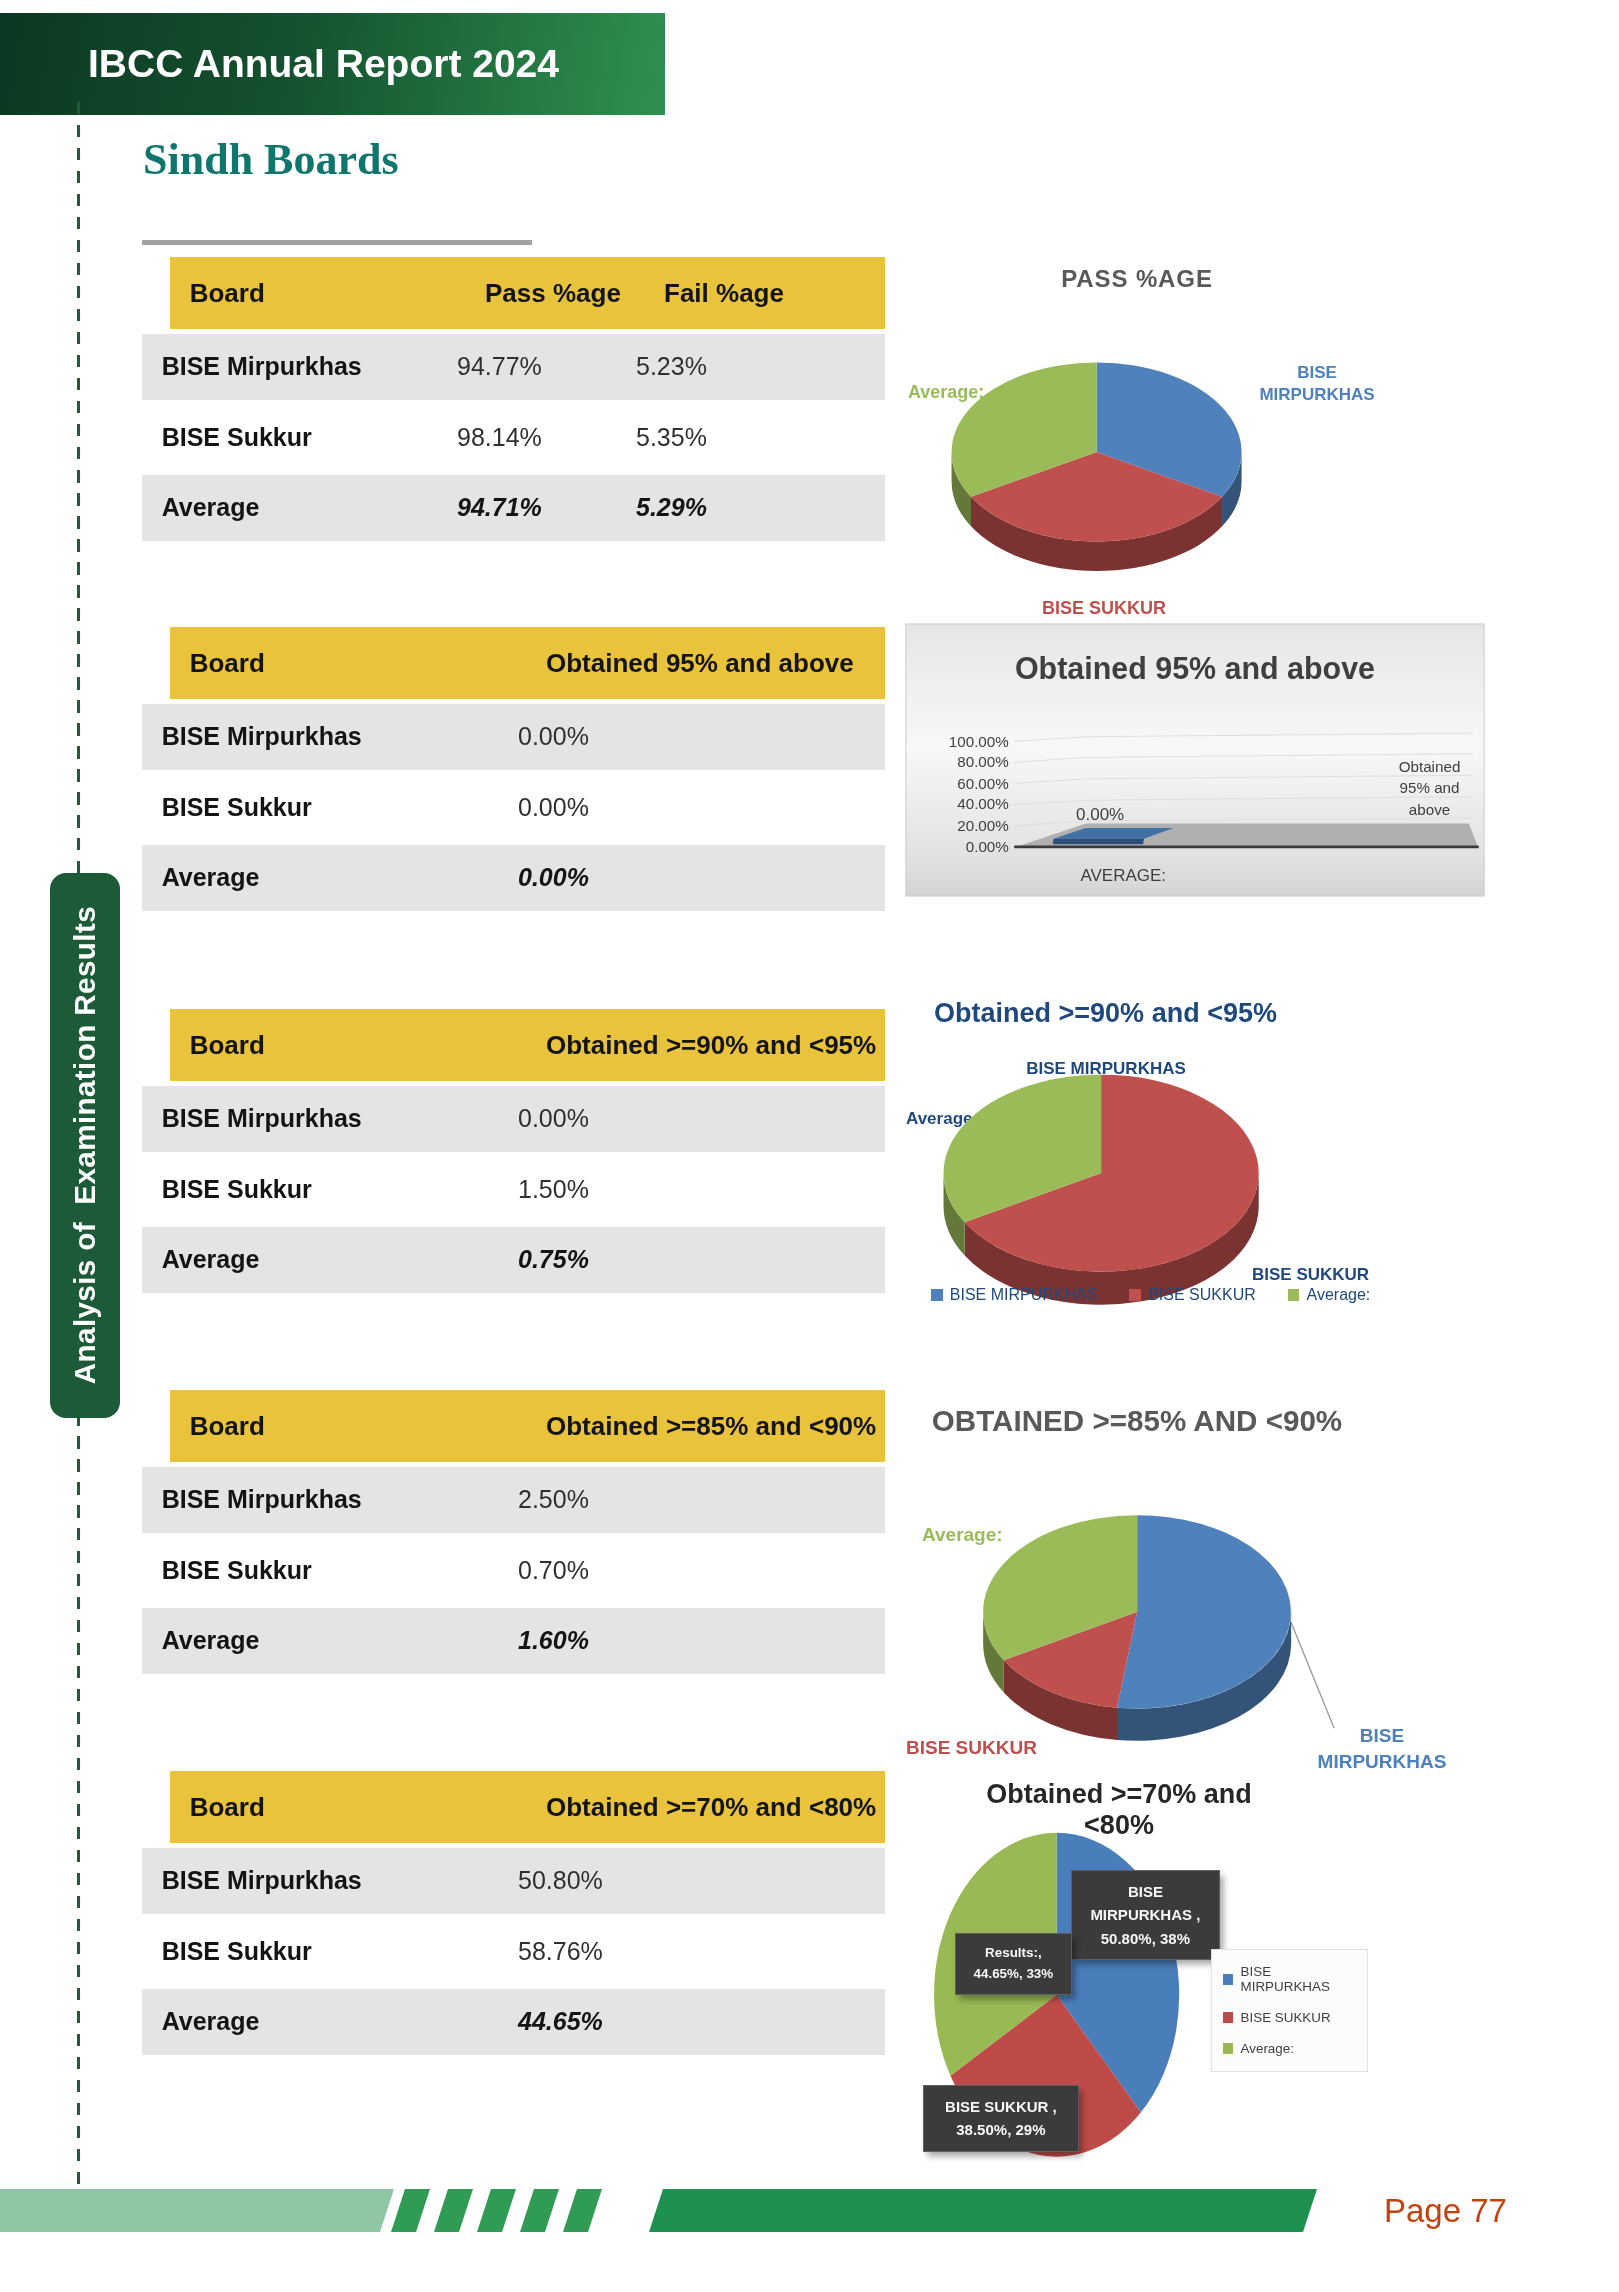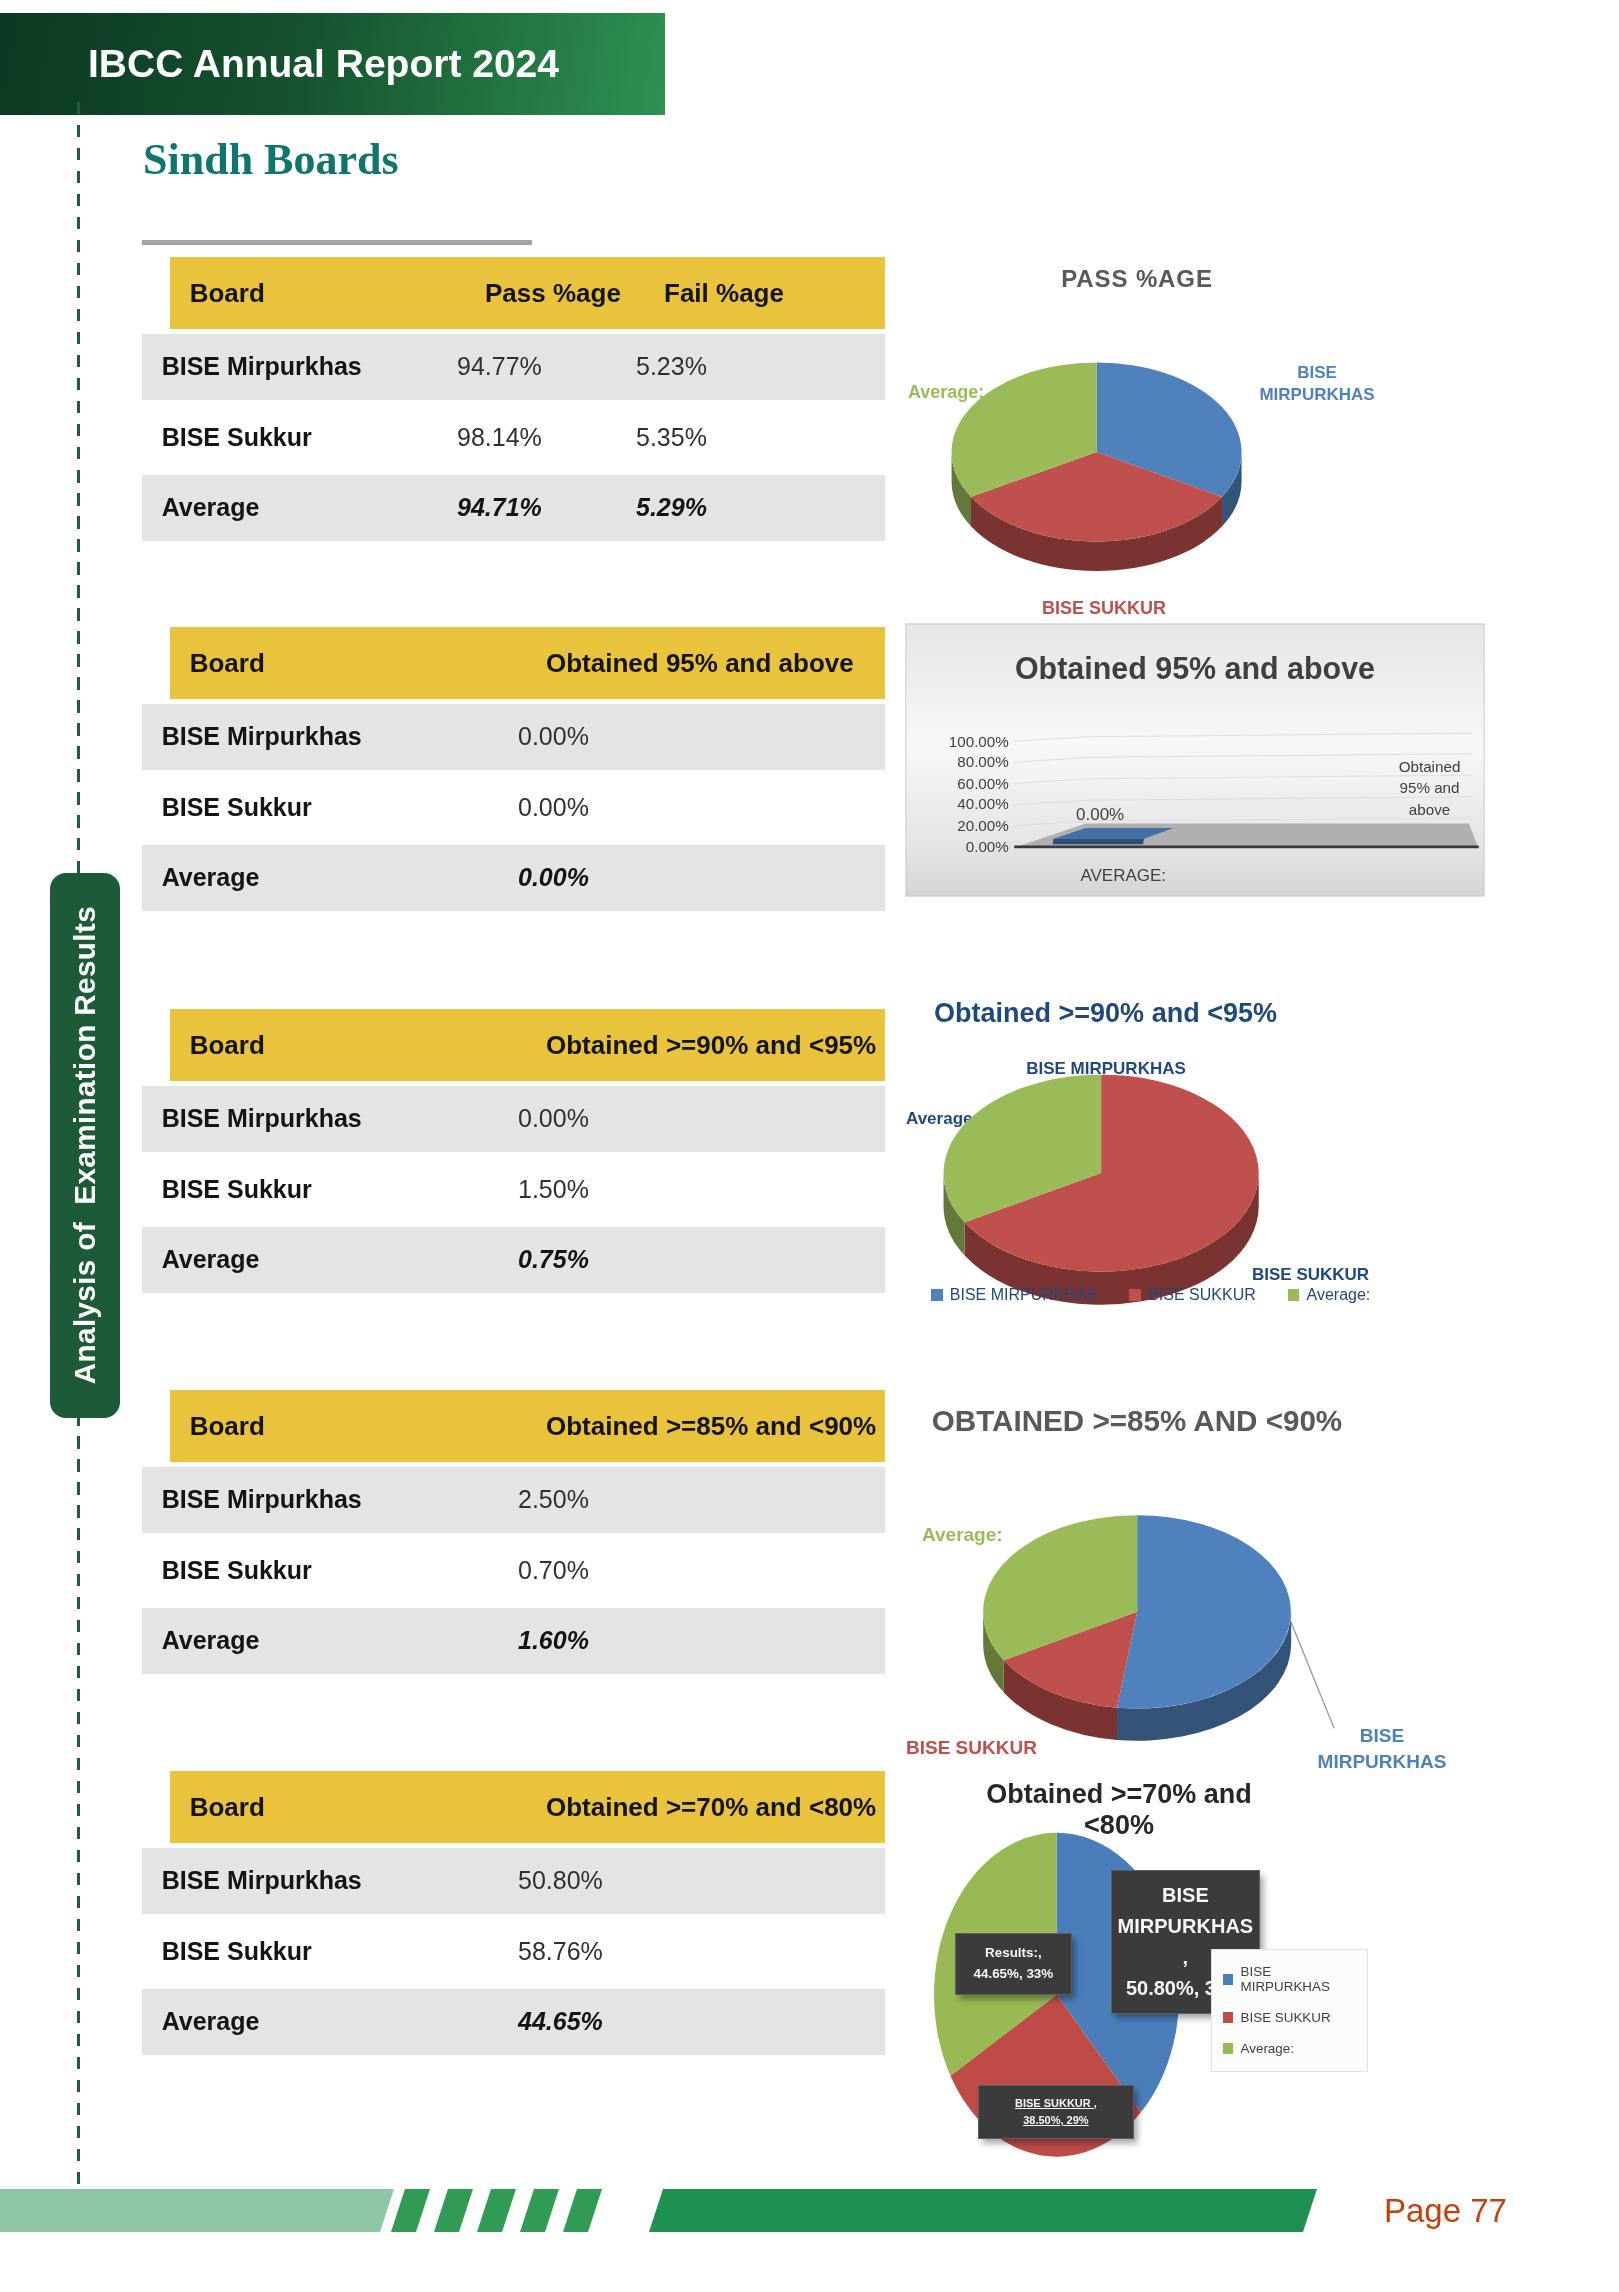--- a/index.html
+++ b/index.html
@@ -262,29 +262,29 @@
     <div class="v">44.65%</div>
   </div>
 </div>
 
 <div class="lab ctr" style="left:949px;top:1779px;width:340px;font-size:27px;color:#262626;">Obtained &gt;=70% and &lt;80%</div>
 <svg id="pie5" style="left:931px;top:1831px" width="269" height="331" viewBox="0 0 300 370">
     <path d="M140 183 L140.0 2.0 A137 181 0 0 1 234.3 314.4 Z" fill="#4a7ebb"></path>
     <path d="M140 183 L234.3 314.4 A137 181 0 0 1 21.4 273.5 Z" fill="#be4b48"></path>
     <path d="M140 183 L21.4 273.5 A137 181 0 0 1 140.0 2.0 Z" fill="#98b954"></path>
   </svg>
-<div class="callout" style="left:1071px;top:1870px;width:136px;font-size:20px;margin-left:40px;">
+<div class="callout" style="left:1071px;top:1870px;width:136px;font-size:15px;">
   <div>BISE MIRPURKHAS ,</div>
   <div>50.80%, 38%</div>
 </div>
 <div class="callout" style="left:955px;top:1933px;width:104px;font-size:13.4px;">
   <div>Results:,</div>
   <div>44.65%, 33%</div>
 </div>
-<div class="callout" style="left:978px;top:2085px;width:143px;font-size:11px;text-decoration:underline;">
+<div class="callout" style="left:923px;top:2085px;width:143px;font-size:15px;">
   <div>BISE SUKKUR ,</div>
   <div>38.50%, 29%</div>
 </div>
 <div class="legend-box" style="left:1211px;top:1949px;width:134px;">
   <div class="item">
     <span class="sw" style="background: rgb(74, 126, 187);"></span>
     <span>BISE MIRPURKHAS</span>
   </div>
   <div class="item">
     <span class="sw" style="background: rgb(190, 75, 72);"></span>

